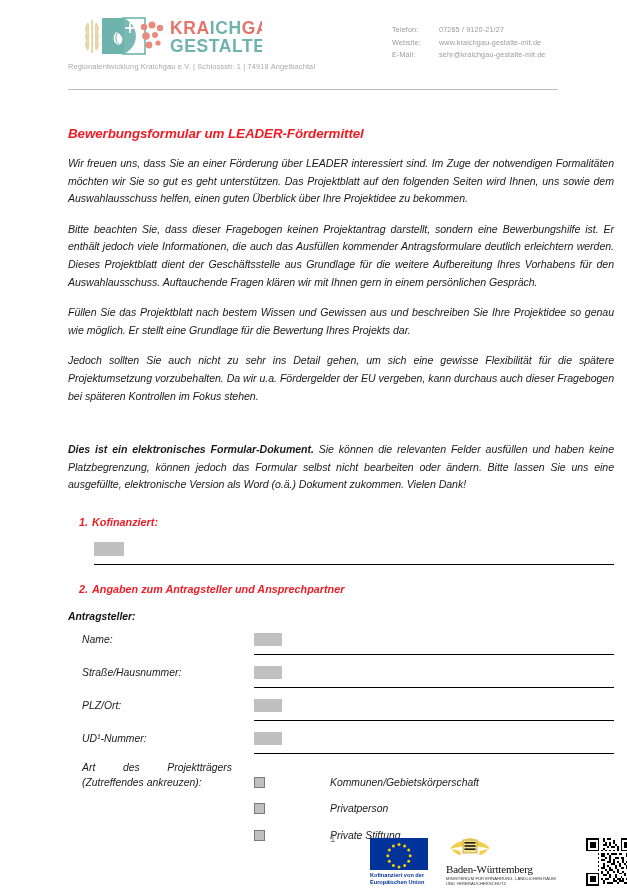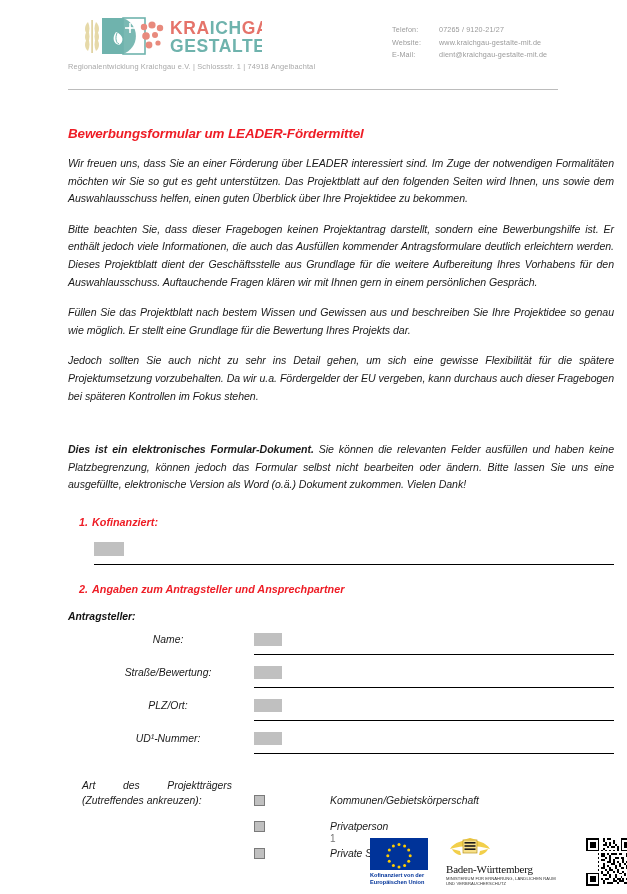--- a/index.html
+++ b/index.html
@@ -141,39 +141,38 @@
     margin-top: 10px;
   }
   .fieldrow .flabel {
     width: 186px;
     flex: 0 0 186px;
     font-size: 10.4px;
     color: #1a1a1a;
     padding-left: 14px;
     box-sizing: border-box;
     line-height: 15px;
-    text-align: center;
   }
   .fieldrow .finput {
     position: relative;
     flex: 1 1 auto;
     height: 22px;
     border-bottom: 1.1px solid #000000;
   }
   .fieldrow .finput .shade {
     position: absolute;
     left: 0; top: 1px;
     width: 28px; height: 13px;
     background: #c0c0c0;
   }
 
   
   .cbgroup {
     display: flex;
-    margin-top: 24px;
+    margin-top: 6px;
   }
   .cbgroup .cblabel {
     width: 186px;
     flex: 0 0 186px;
     padding-left: 14px;
     box-sizing: border-box;
     font-size: 10.4px;
     color: #1a1a1a;
     line-height: 15.5px;
   }
@@ -315,21 +314,21 @@
     </div>
 
     <div class="contact">
       <span class="row">
         <span class="lbl">Telefon:</span><span class="val">07265 / 9120-21/27</span>
       </span>
       <span class="row">
         <span class="lbl">Website:</span><span class="val">www.kraichgau-gestalte-mit.de</span>
       </span>
       <span class="row">
-        <span class="lbl">E-Mail:</span><span class="val">dient@kraichgau-gestalte-mit.de</span>
+        <span class="lbl">E-Mail:</span><span class="val">sehr@kraichgau-gestalte-mit.de</span>
       </span>
     </div>
 
     <div class="addressline">Regionalentwicklung Kraichgau e.V.  |  Schlossstr. 1  |  74918 Angelbachtal</div>
     <div class="header-rule"></div>
   </div>
 
   <div class="content">
 
     <h1 class="doc-title">Bewerbungsformular um LEADER-Fördermittel</h1>
@@ -357,21 +356,21 @@
     <div class="subhead">Antragsteller:</div>
 
     <div class="fieldrow">
       <div class="flabel">Name:</div>
       <div class="finput">
         <span class="shade"></span>
       </div>
     </div>
 
     <div class="fieldrow">
-      <div class="flabel">Straße/Bewertung:</div>
+      <div class="flabel">Straße/Hausnummer:</div>
       <div class="finput">
         <span class="shade"></span>
       </div>
     </div>
 
     <div class="fieldrow">
       <div class="flabel">PLZ/Ort:</div>
       <div class="finput">
         <span class="shade"></span>
       </div>

